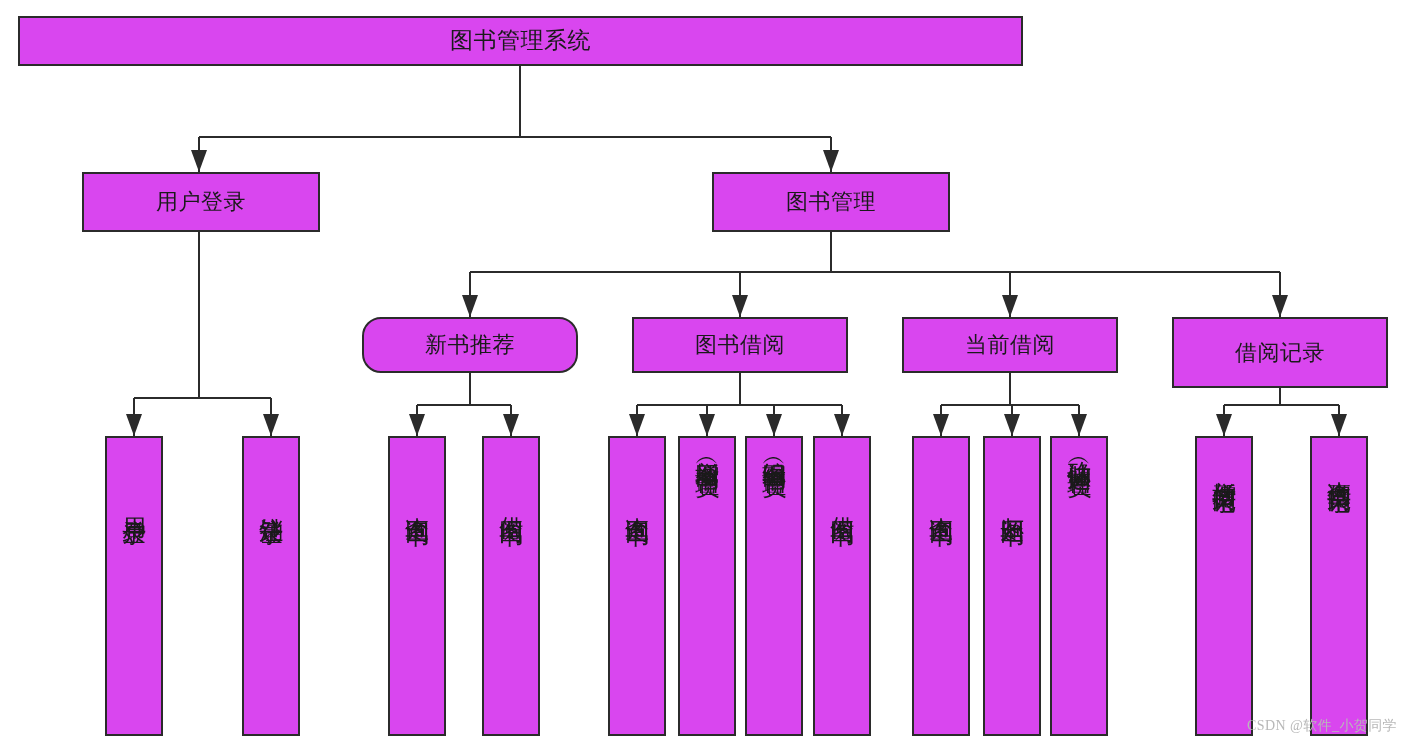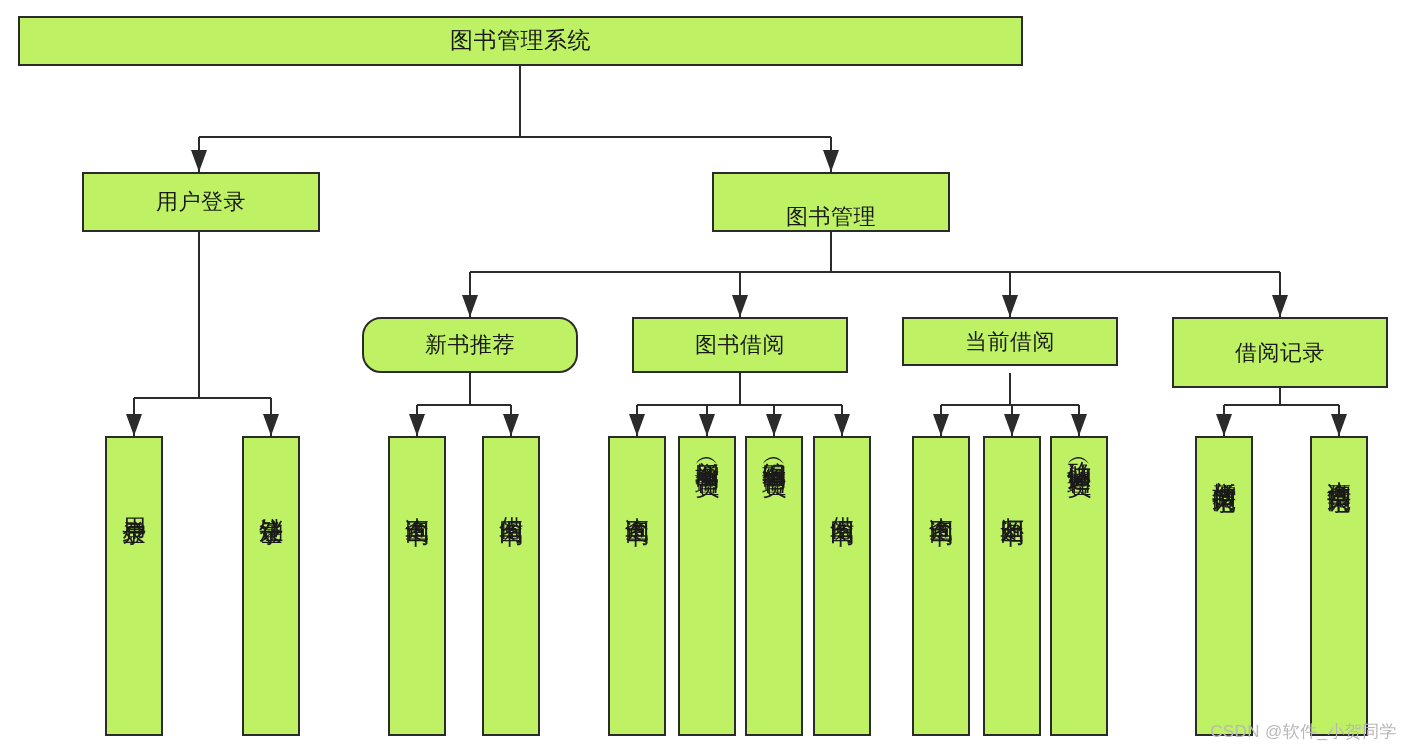--- a/index.html
+++ b/index.html
@@ -22,21 +22,21 @@
     position: absolute;
     left: 0;
     top: 0;
     width: 1405px;
     height: 747px;
     pointer-events: none;
   }
   .node {
     position: absolute;
     box-sizing: border-box;
-    background: #bef264;
+    background: #d946ef;
     border: 2px solid #2b2b2b;
     display: flex;
     align-items: center;
     justify-content: center;
     color: #1a1a1a;
   }
   .node .label {
     display: block;
     text-align: center;
     line-height: 1.18;
@@ -61,26 +61,26 @@
     writing-mode: vertical-rl;
     text-orientation: upright;
     font-size: 24px;
     line-height: 1.02;
     letter-spacing: 2px;
     white-space: normal;
   }
   #watermark {
     position: absolute;
     right: 8px;
-    bottom: 4px;
-    font-size: 17px;
+    bottom: 12px;
+    font-size: 14px;
     color: #b8b8b8;
     letter-spacing: 0.4px;
     white-space: nowrap;
-    font-family: Liberation Sans, sans-serif;
+    font-family: Liberation Serif, serif;
   }
 </style>
 </head>
 <body>
 
 <div id="diagram-root">
 
   <svg id="edge-layer" viewBox="0 0 1405 747" width="1405" height="747" xmlns="http://www.w3.org/2000/svg">
       <line x1="520" y1="66" x2="520" y2="137" stroke="#2b2b2b" stroke-width="2.6" shape-rendering="crispEdges"></line>
       <line x1="199" y1="137" x2="831" y2="137" stroke="#2b2b2b" stroke-width="2.6" shape-rendering="crispEdges"></line>
@@ -136,30 +136,30 @@
       <path d="M 1331 414 L 1347 414 L 1339 436 Z" fill="#2b2b2b"></path>
     </svg>
 
   <div id="node-layer">
       <div class="node horiz root" style="left: 18px; top: 16px; width: 1005px; height: 50px;">
         <span class="label">图书管理系统</span>
       </div>
       <div class="node horiz" style="left: 82px; top: 172px; width: 238px; height: 60px;">
         <span class="label">用户登录</span>
       </div>
-      <div class="node horiz" style="left: 712px; top: 172px; width: 238px; height: 60px; align-items: flex-end;">
+      <div class="node horiz" style="left: 712px; top: 172px; width: 238px; height: 60px;">
         <span class="label">图书管理</span>
       </div>
       <div class="node horiz" style="left: 362px; top: 317px; width: 216px; height: 56px; border-radius: 19px;">
         <span class="label">新书推荐</span>
       </div>
       <div class="node horiz" style="left: 632px; top: 317px; width: 216px; height: 56px;">
         <span class="label">图书借阅</span>
       </div>
-      <div class="node horiz" style="left: 902px; top: 317px; width: 216px; height: 49px;">
+      <div class="node horiz" style="left: 902px; top: 317px; width: 216px; height: 56px;">
         <span class="label">当前借阅</span>
       </div>
       <div class="node horiz" style="left: 1172px; top: 317px; width: 216px; height: 71px;">
         <span class="label">借阅记录</span>
       </div>
       <div class="node vert" style="left: 105px; top: 436px; width: 58px; height: 300px; padding-top: 60px;">
         <span class="label">用户登录</span>
       </div>
       <div class="node vert" style="left: 242px; top: 436px; width: 58px; height: 300px; padding-top: 60px;">
         <span class="label">注销登录</span>

